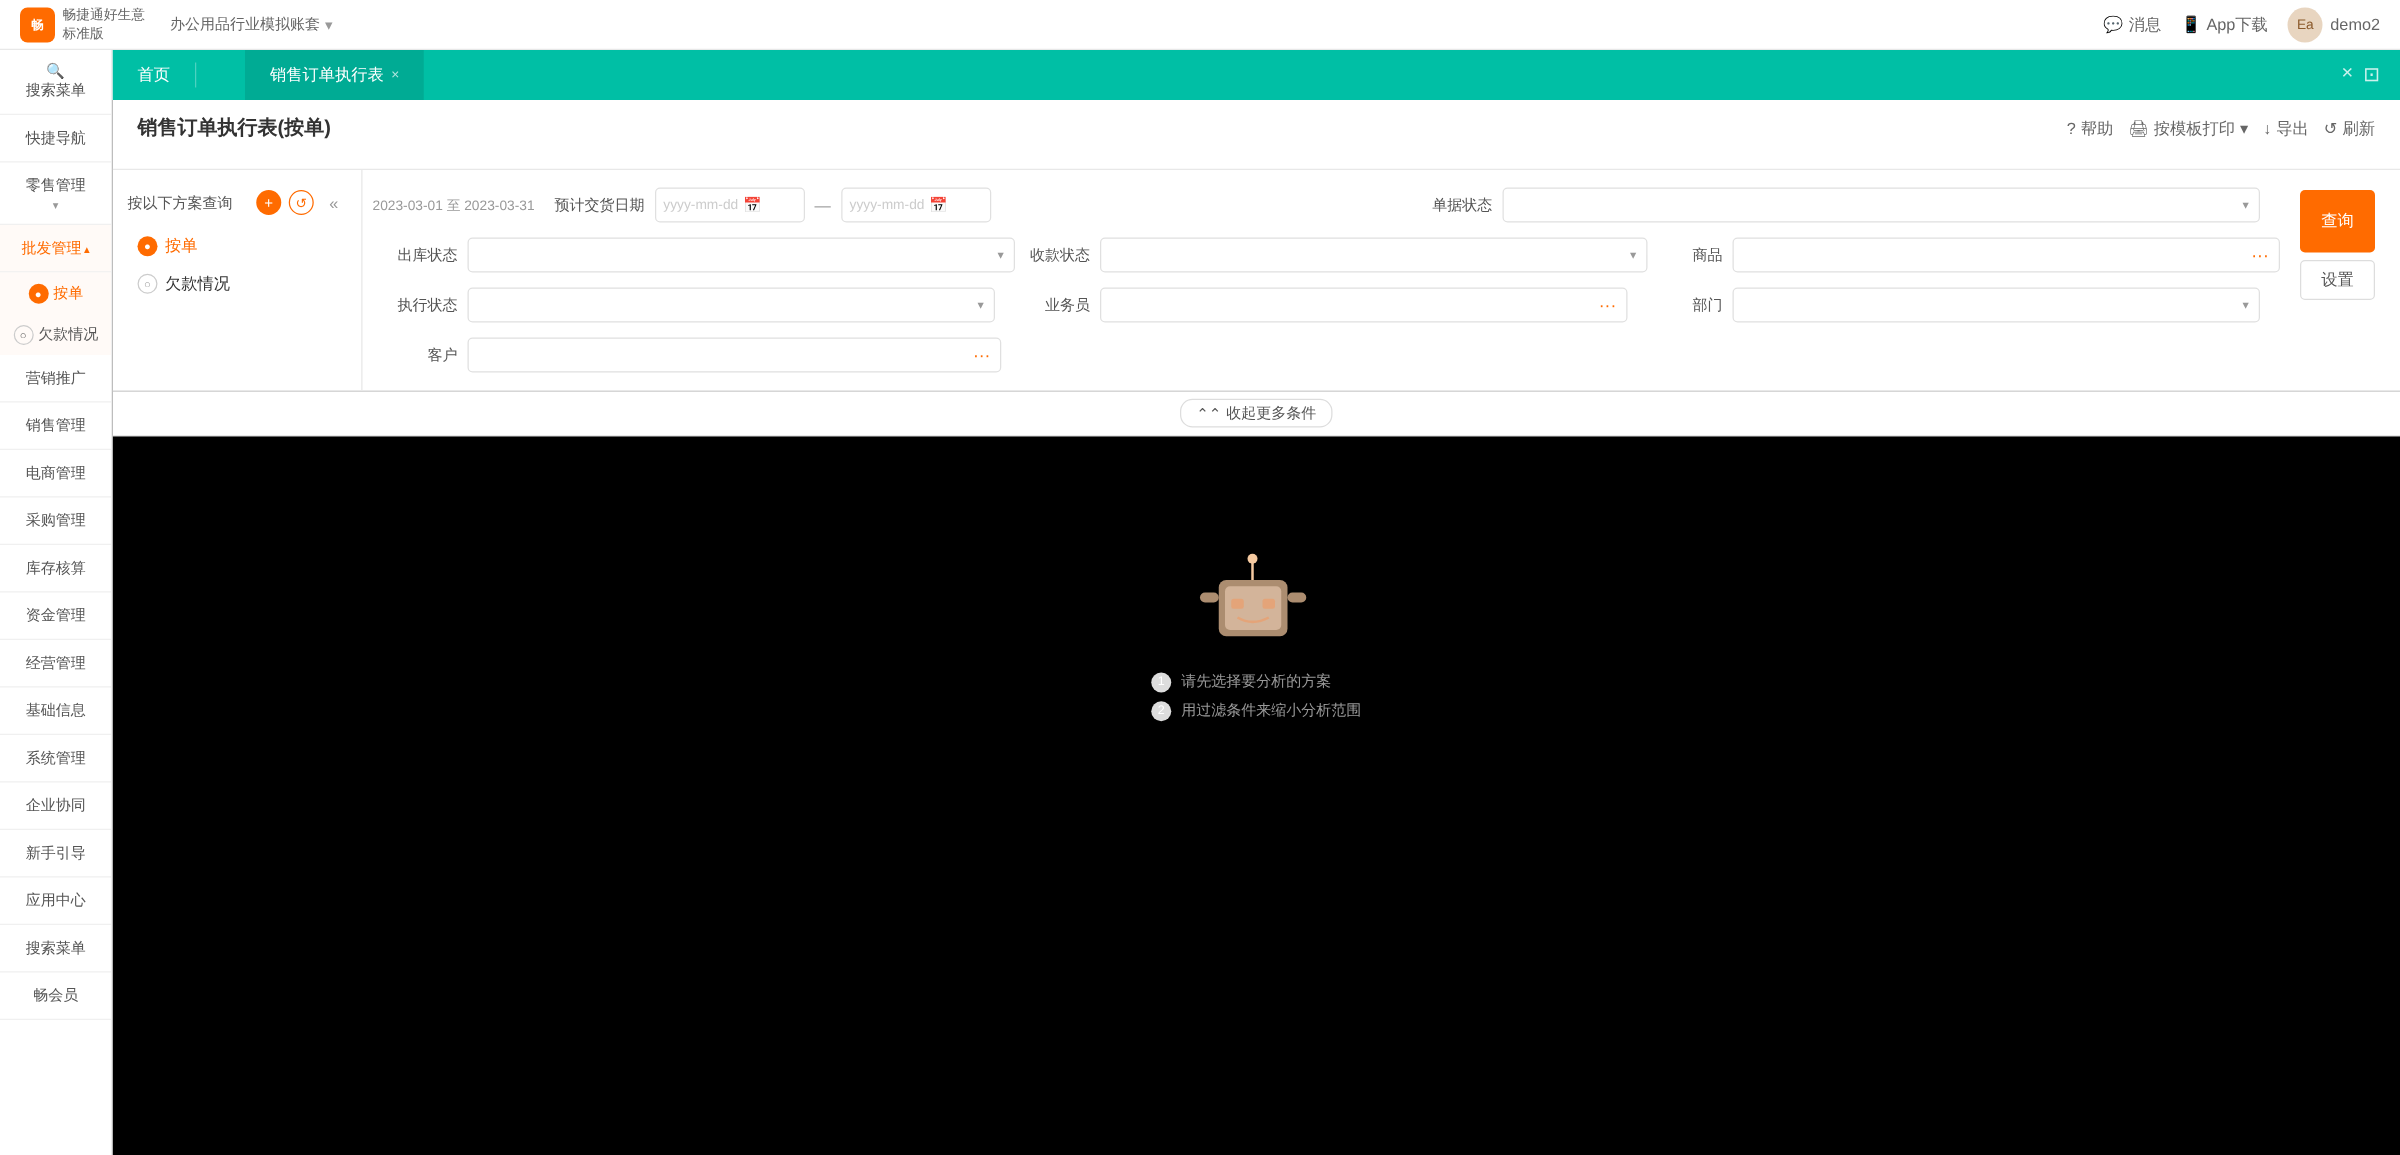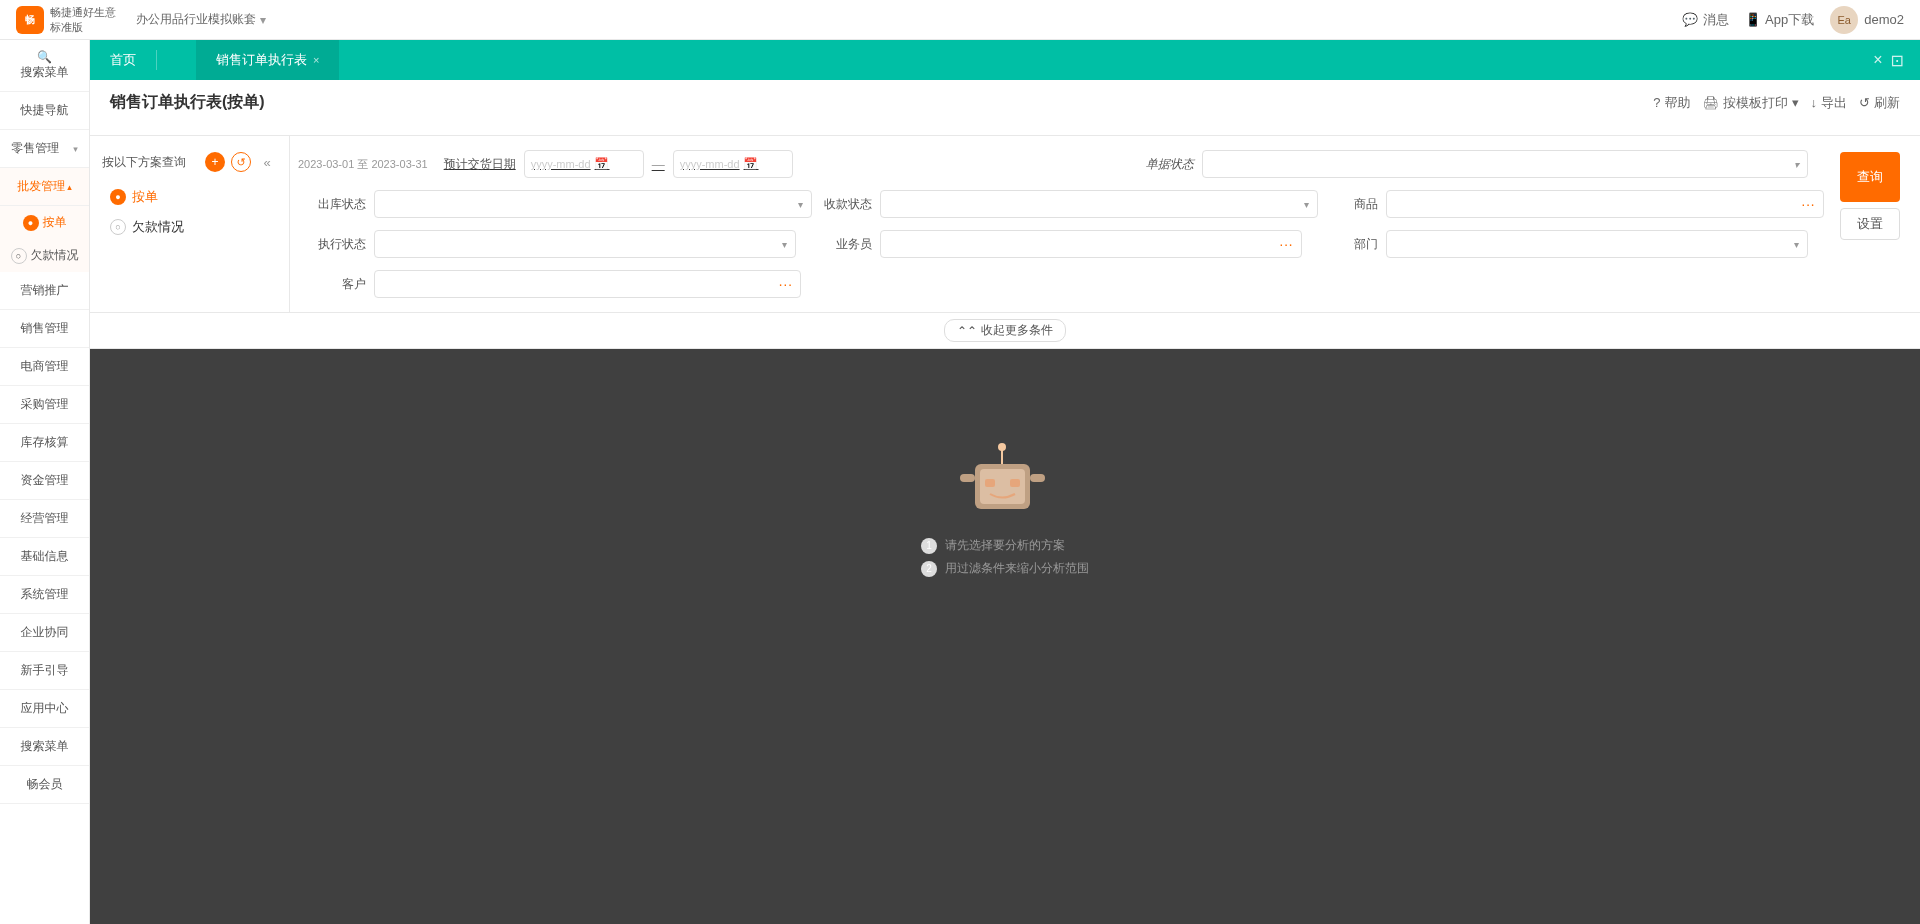--- a/index.html
+++ b/index.html
@@ -24,21 +24,21 @@
     .sidebar-item { padding: 10px 4px; text-align: center; cursor: pointer; color: #555; font-size: 12px; border-bottom: 1px solid #f0f0f0; }
     .sidebar-item.active-parent { color: #ff6b00; }
     .sidebar-sub { background: #fffaf7; }
     .sidebar-sub-item { padding: 8px 4px; text-align: center; cursor: pointer; color: #555; font-size: 12px; }
     .sidebar-sub-item.active { color: #ff6b00; }
 
     
     .content-area { flex: 1; display: flex; flex-direction: column; overflow: hidden; }
 
     
-    .page-content { flex: 1; overflow-y: auto; background: #404040; }
+    .page-content { flex: 1; overflow-y: auto; background: #000000; }
     .page-title { font-size: 16px; font-weight: bold; color: #333; padding-bottom: 12px; }
     .page-header-actions { display: flex; align-items: center; gap: 12px; padding-bottom: 12px; font-size: 13px; color: #666; }
     .header-action-btn { display: flex; align-items: center; gap: 4px; cursor: pointer; color: #666; }
     .print-btn { display: flex; align-items: center; gap: 4px; }
 
     
     .filter-panel { display: flex; background: #fff; border-bottom: 1px solid #e8e8e8; }
     .filter-left { width: 200px; padding: 16px 12px; border-right: 1px solid #e8e8e8; }
     .filter-left-header { display: flex; align-items: center; justify-content: space-between; margin-bottom: 10px; font-size: 12px; color: #555; }
     .filter-left-title { color: #555; font-size: 12px; }
@@ -130,21 +130,21 @@
   <div class="main-layout">
 
     <div class="sidebar">
       <div class="sidebar-item">
         <span>🔍</span><br>
         <span>搜索菜单</span>
       </div>
       <div class="sidebar-item">
         <span>快捷导航</span>
       </div>
-      <div class="sidebar-item" style="display:flex;align-items:center;justify-content:center;gap:14px;">
+      <div class="sidebar-item" style="display:flex;align-items:center;justify-content:center;gap:2px;flex-direction:column;">
         <span>零售管理</span>
         <span style="font-size:9px;color:#999;">▾</span>
       </div>
       <div class="sidebar-item active-parent sidebar-sub" style="display:flex;align-items:center;justify-content:center;gap:2px;color:#ff6b00;">
         <span>批发管理</span>
         <span style="font-size:9px;">▴</span>
       </div>
       <div class="sidebar-sub">
         <div class="sidebar-sub-item active" style="display:flex;align-items:center;justify-content:center;gap:4px;color:#ff6b00;">
           <span style="width:16px;height:16px;background:#ff6b00;border-radius:50%;display:inline-flex;align-items:center;justify-content:center;color:#fff;font-size:9px;">●</span>
@@ -268,34 +268,34 @@
                 <span>欠款情况</span>
               </div>
             </div>
 
             <div class="filter-form">
 
               <div style="display:flex;align-items:center;gap:16px;margin-bottom:12px;">
 
                 <div style="font-size:11px;color:#999;margin-left:-8px;">2023-03-01 至 2023-03-31</div>
 
-                <div style="display:flex;align-items:center;gap:8px;flex:1;text-decoration:underline;">
+                <div style="display:flex;align-items:center;gap:8px;flex:1;">
                   <span class="filter-label">预计交货日期</span>
                   <div class="date-input">
                     <span style="color:#ccc;font-size:11px;">yyyy-mm-dd</span>
                     <span style="color:#ccc;">📅</span>
                   </div>
                   <span style="color:#999;">—</span>
                   <div class="date-input">
                     <span style="color:#ccc;font-size:11px;">yyyy-mm-dd</span>
                     <span style="color:#ccc;">📅</span>
                   </div>
                 </div>
 
-                <div style="display:flex;align-items:center;gap:8px;flex:1;font-style:italic;">
+                <div style="display:flex;align-items:center;gap:8px;flex:1;">
                   <span class="filter-label">单据状态</span>
                   <div class="filter-select" style="width:180px;">
                     <span></span>
                     <span class="filter-select-arrow">▾</span>
                   </div>
                 </div>
 
                 <div style="width:80px;"></div>
               </div>
 

